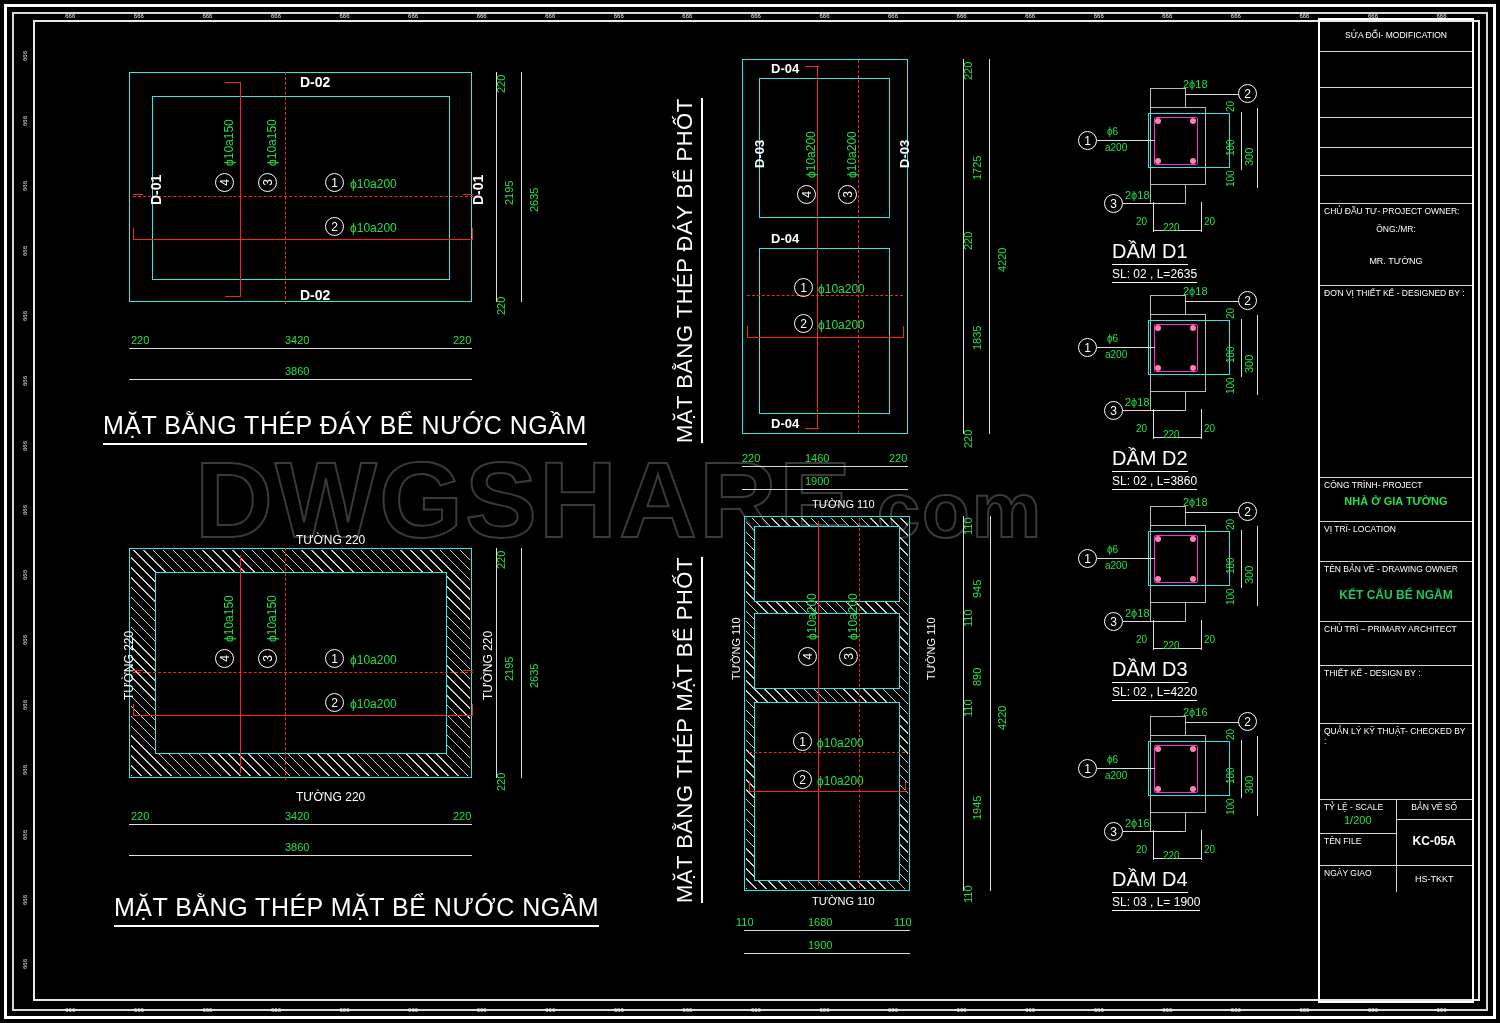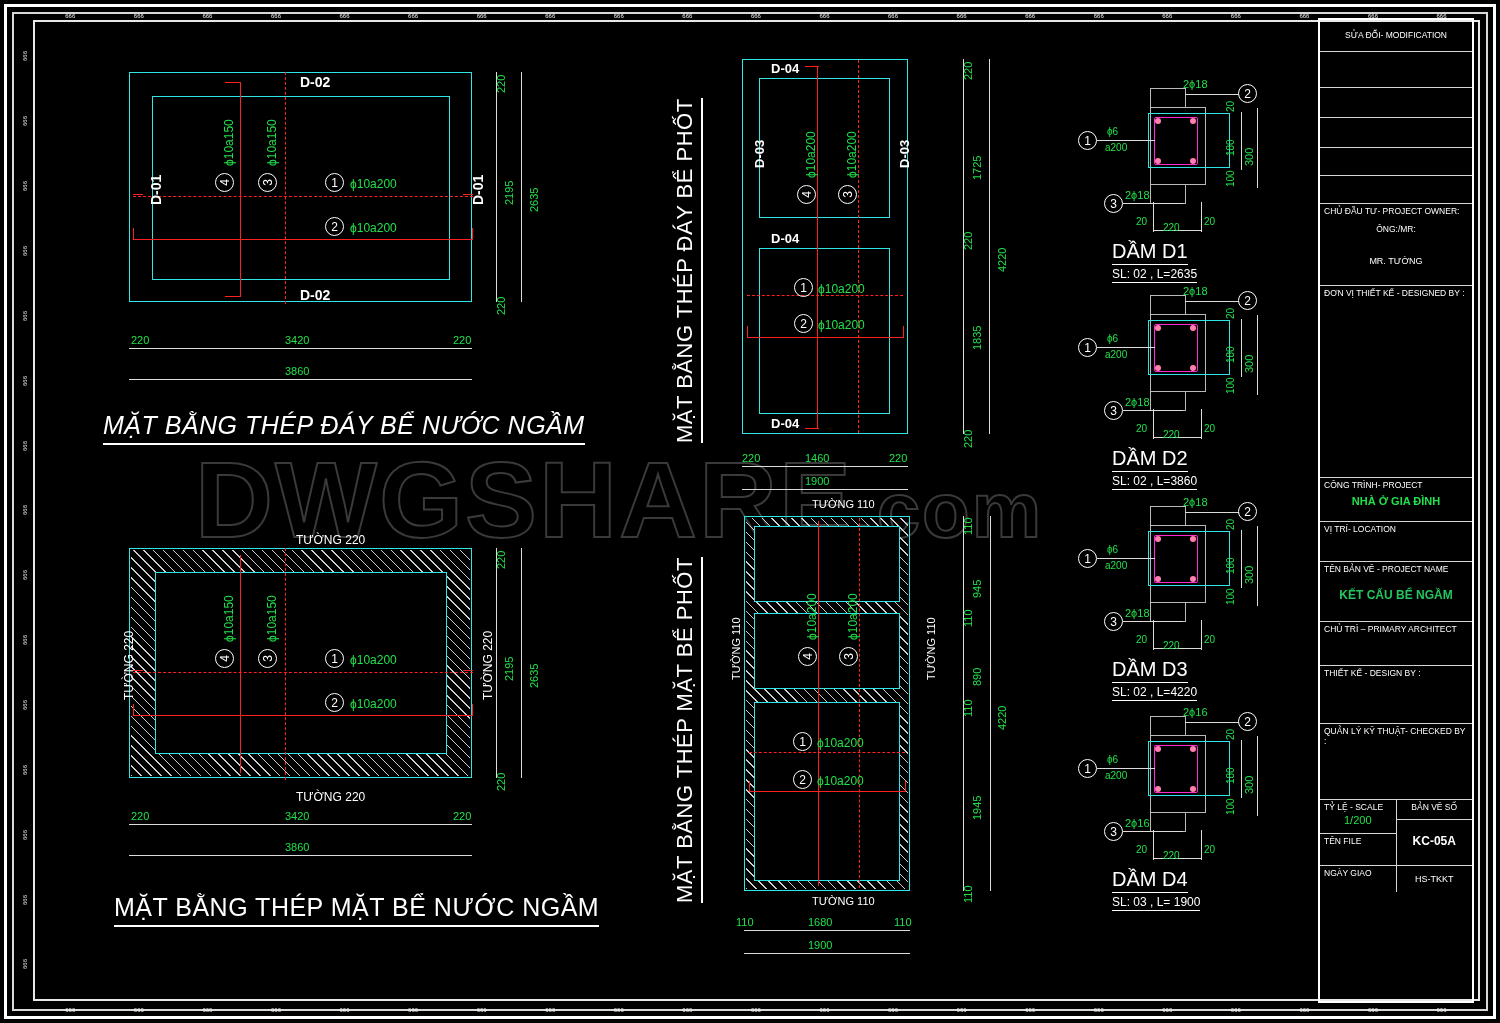--- a/index.html
+++ b/index.html
@@ -273,21 +273,21 @@
     <div class="t green rot90 lbl-11" style="left:495px;top:315px;">220</div>
     <div class="t green rot90 lbl-11" style="left:528px;top:212px;">2635</div>
 
     <div class="dimline-h" style="left:129px;top:348px;width:343px;"></div>
     <div class="dimline-h" style="left:129px;top:379px;width:343px;"></div>
     <div class="t green lbl-11" style="left:131px;top:334px;">220</div>
     <div class="t green lbl-11" style="left:285px;top:334px;">3420</div>
     <div class="t green lbl-11" style="left:453px;top:334px;">220</div>
     <div class="t green lbl-11" style="left:285px;top:365px;">3860</div>
 
-    <div class="t title-main" style="left:103px;top:411px;font-style:italic;">MẶT BẰNG THÉP ĐÁY BỂ NƯỚC NGẦM</div>
+    <div class="t title-main" style="left:103px;top:411px;">MẶT BẰNG THÉP ĐÁY BỂ NƯỚC NGẦM</div>
   </div>
 
   <div>
     <div class="rect cyanrect" style="left:129px;top:548px;width:343px;height:230px;"></div>
     <div class="hatch" style="left:131px;top:550px;width:339px;height:226px;"></div>
     <div class="rect" style="left:155px;top:572px;width:292px;height:182px;background:#000;border:1.5px solid #2ee6e6;"></div>
 
     <div class="reddash-h" style="left:133px;top:672px;width:340px;"></div>
     <div class="redline-h" style="left:133px;top:715px;width:340px;"></div>
     <div class="reddash-v" style="left:285px;top:548px;height:232px;"></div>
@@ -618,27 +618,27 @@
     <div class="tb-cell" style="height:82px;">
       <span style="display:block;">CHỦ ĐẦU TƯ- PROJECT OWNER:</span>
       <span style="display:block;text-align:center;margin-top:8px;">ÔNG:/MR:</span>
       <span style="display:block;text-align:center;margin-top:22px;font-size:9px;">MR. TƯỜNG</span>
     </div>
     <div class="tb-cell" style="height:192px;">
       <span>ĐƠN VỊ THIẾT KẾ - DESIGNED BY :</span>
     </div>
     <div class="tb-cell" style="height:44px;">
       <span>CÔNG TRÌNH- PROJECT</span>
-      <span class="tb-val green" style="font-size:11px;font-weight:bold;">NHÀ Ở GIA ĐÌNH</span>
+      <span class="tb-val green" style="font-size:11px;font-weight:bold;">NHÀ Ở GIA TƯỜNG</span>
     </div>
     <div class="tb-cell" style="height:40px;">
       <span>VỊ TRÍ- LOCATION</span>
     </div>
     <div class="tb-cell" style="height:60px;">
-      <span>TÊN BẢN VẼ - PROJECT NAME</span>
+      <span>TÊN BẢN VẼ - DRAWING OWNER</span>
       <span class="tb-val mag" style="font-size:12px;font-weight:bold;margin-top:14px;">KẾT CẤU BỂ NGẦM</span>
     </div>
     <div class="tb-cell" style="height:44px;">
       <span>CHỦ TRÌ – PRIMARY ARCHITECT</span>
     </div>
     <div class="tb-cell" style="height:58px;">
       <span>THIẾT KẾ - DESIGN BY :</span>
     </div>
     <div class="tb-cell" style="height:76px;">
       <span>QUẢN LÝ KỸ THUẬT- CHECKED BY :</span>

